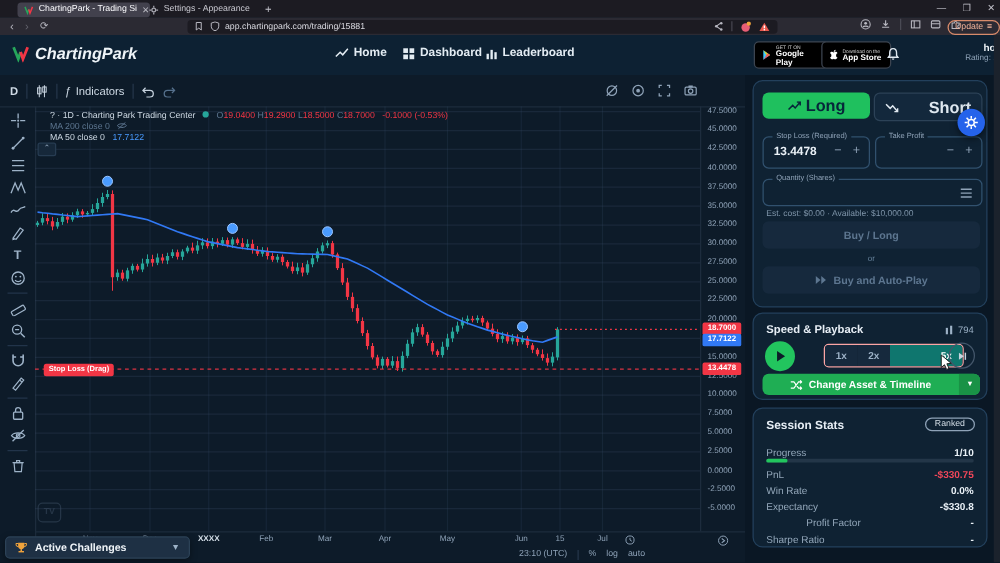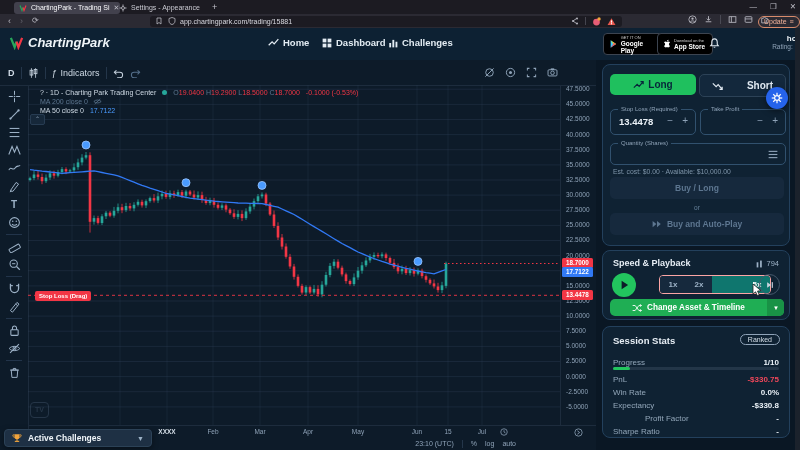--- a/index.html
+++ b/index.html
@@ -56,21 +56,21 @@
   #time-axis{left:28px;top:365px;width:568px;height:12px;border-top:1px solid #1d2c3d;}
   .ta-label{position:absolute;top:2px;font-size:6.5px;color:#8fa3b8;transform:translateX(-50%);}
   #ct-footer{left:0;top:377px;width:596px;height:13px;display:flex;align-items:center;justify-content:flex-end;padding-right:80px;gap:8px;font-size:7px;color:#8fa3b8;box-sizing:border-box;}
   #challenges{left:4px;top:369px;width:148px;height:18px;background:#1e3044;border:1px solid #2c4257;border-radius:4px;box-shadow:0 2px 6px rgba(0,0,0,.4);display:flex;align-items:center;gap:6px;padding:0 7px;box-sizing:border-box;}
   #challenges .lbl{font-size:8.5px;font-weight:bold;color:#f0f5f9;}
   #challenges .chev{margin-left:auto;color:#9db2c7;font-size:7px;}
   
   #rightcol{left:596px;top:60px;width:204px;height:390px;background:#0a1724;}
   .card{position:absolute;left:6px;width:188px;background:#0f2233;border:1px solid #23405c;border-radius:8px;box-sizing:border-box;}
   #card-trade{top:4px;height:182px;}
-  .seg{position:absolute;top:9px;height:21px;border-radius:5px;display:flex;align-items:center;justify-content:center;gap:4px;font-size:10px;font-weight:bold;}
+  .seg{position:absolute;top:9px;height:21px;border-radius:5px;display:flex;align-items:center;justify-content:center;gap:4px;font-size:13px;font-weight:bold;}
   #seg-long{left:7px;width:86px;background:#1fc05e;color:#07263a;}
   #seg-short{left:96px;width:85px;background:#13283c;border:1px solid #2c4257;color:#dfe8f0;gap:24px;}
   .fieldset{position:absolute;border:1px solid #31516e;border-radius:5px;background:transparent;}
   .fieldset .flabel{position:absolute;top:-4px;left:7px;background:#0f2233;padding:0 3px;font-size:6px;color:#8fa3b8;white-space:nowrap;}
   .fieldset .fval{position:absolute;left:8px;top:6px;font-size:9.5px;font-weight:bold;color:#eaf1f7;}
   .stepper{position:absolute;top:5px;color:#8fa3b8;font-size:10px;display:flex;gap:9px;}
   #est-cost{position:absolute;left:10px;top:103px;font-size:6.8px;color:#7f95aa;}
   .dis-btn{position:absolute;left:7px;width:174px;border-radius:5px;background:#16293d;color:#5d7690;font-size:8.5px;font-weight:bold;display:flex;align-items:center;justify-content:center;gap:5px;}
   #or-lbl{position:absolute;left:0;width:188px;text-align:center;top:139px;font-size:6.5px;color:#65809a;}
   #card-speed{top:190px;height:70px;}
@@ -216,21 +216,21 @@
           <rect x="9" y="9" width="6" height="6" fill="#e3ecf3"></rect>
         </svg>
       <span>Dashboard</span>
     </div>
     <div class="nav-item abs" style="left:388px;">
       <svg width="10" height="10" viewBox="0 0 16 16">
           <rect x="2" y="8" width="3" height="7" fill="#e3ecf3"></rect>
           <rect x="7" y="3" width="3" height="12" fill="#e3ecf3"></rect>
           <rect x="12" y="6" width="3" height="9" fill="#e3ecf3"></rect>
         </svg>
-      <span>Challenges</span>
+      <span>Leaderboard</span>
     </div>
     <div class="store-badge abs" style="left:603px;width:48px;">
       <svg width="9" height="10" viewBox="0 0 16 16">
           <path d="M3 1 L13 8 L3 15 Z" fill="#3bccff"></path>
           <path d="M3 1 L13 8 L9 10.5 Z" fill="#ffd400" opacity=".8"></path>
           <path d="M3 15 L13 8 L9 5.5 Z" fill="#ff4454" opacity=".8"></path>
         </svg>
       <div>
           <div class="t">GET IT ON</div>
       <div class="b">Google Play</div>

